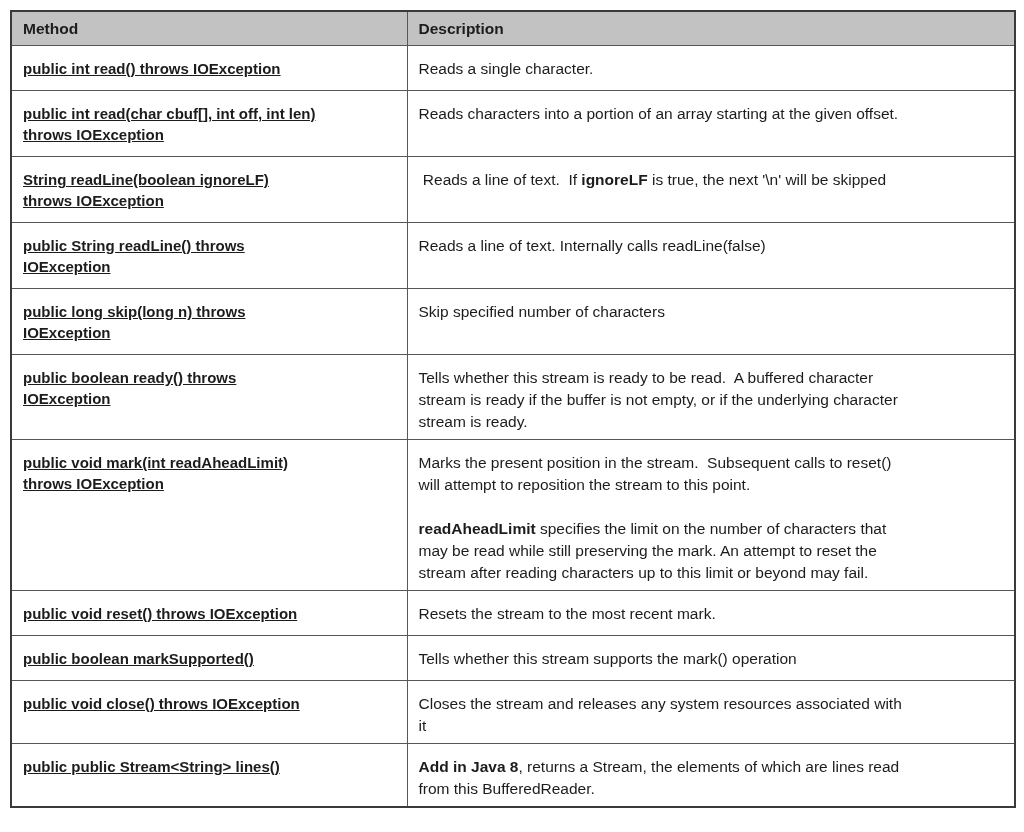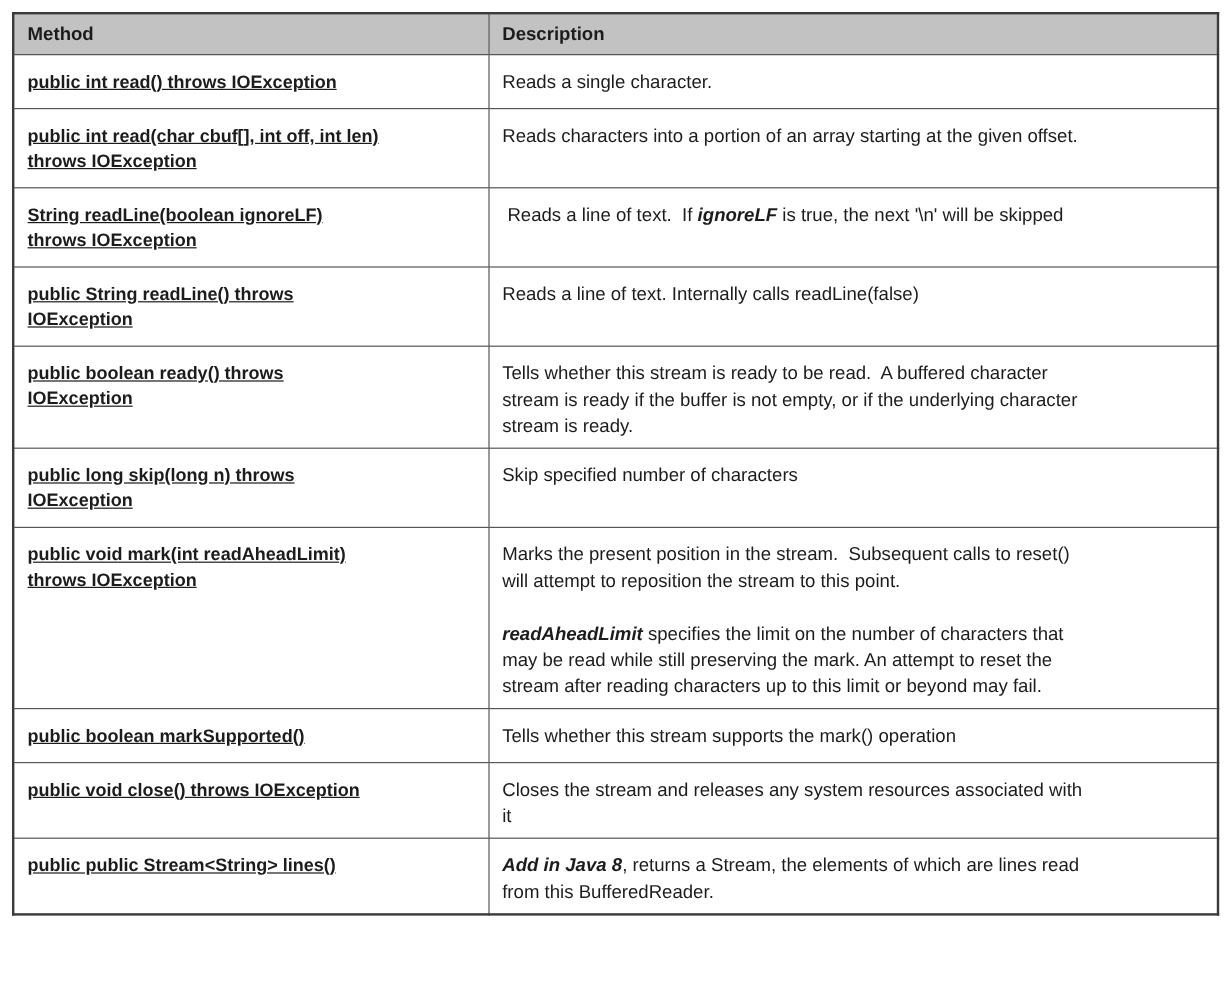--- a/index.html
+++ b/index.html
@@ -50,21 +50,21 @@
     white-space: pre-wrap;
     text-decoration: underline;
   }
   td.desc {
     font-size: 15.5px;
     line-height: 22px;
     padding: 12px 8px 6px 11px;
   }
   .para { white-space: pre-wrap; }
   .para + .para { margin-top: 22px; }
-  .seg-b { font-weight: bold; font-style: italic; }
+  .seg-b { font-weight: bold; }
 </style>
 </head>
 <body>
 
 <div class="page">
   <table class="methods">
     <colgroup>
       <col class="c-method">
       <col class="c-desc">
     </colgroup>
@@ -96,44 +96,50 @@
           </td>
         </tr>
         <tr>
           <td class="method">public String readLine() throws
 IOException</td>
           <td class="desc">
             <div class="para"><span>Reads a line of text. Internally calls readLine(false)</span></div>
           </td>
         </tr>
         <tr>
+          <td class="method">public long skip(long n) throws
+IOException</td>
+          <td class="desc">
+            <div class="para"><span>Skip specified number of characters</span></div>
+          </td>
+        </tr>
+        <tr>
           <td class="method">public boolean ready() throws
 IOException</td>
           <td class="desc">
             <div class="para"><span>Tells whether this stream is ready to be read.  A buffered character
 stream is ready if the buffer is not empty, or if the underlying character
 stream is ready.</span></div>
-          </td>
-        </tr>
-        <tr>
-          <td class="method">public long skip(long n) throws
-IOException</td>
-          <td class="desc">
-            <div class="para"><span>Skip specified number of characters</span></div>
           </td>
         </tr>
         <tr>
           <td class="method">public void mark(int readAheadLimit)
 throws IOException</td>
           <td class="desc">
             <div class="para"><span>Marks the present position in the stream.  Subsequent calls to reset()
 will attempt to reposition the stream to this point.</span></div>
             <div class="para"><span class="seg-b">readAheadLimit</span><span> specifies the limit on the number of characters that
 may be read while still preserving the mark. An attempt to reset the
 stream after reading characters up to this limit or beyond may fail.</span></div>
+          </td>
+        </tr>
+        <tr>
+          <td class="method">public void reset() throws IOException</td>
+          <td class="desc">
+            <div class="para"><span>Resets the stream to the most recent mark.</span></div>
           </td>
         </tr>
         <tr>
           <td class="method">public boolean markSupported()</td>
           <td class="desc">
             <div class="para"><span>Tells whether this stream supports the mark() operation</span></div>
           </td>
         </tr>
         <tr>
           <td class="method">public void close() throws IOException</td>

